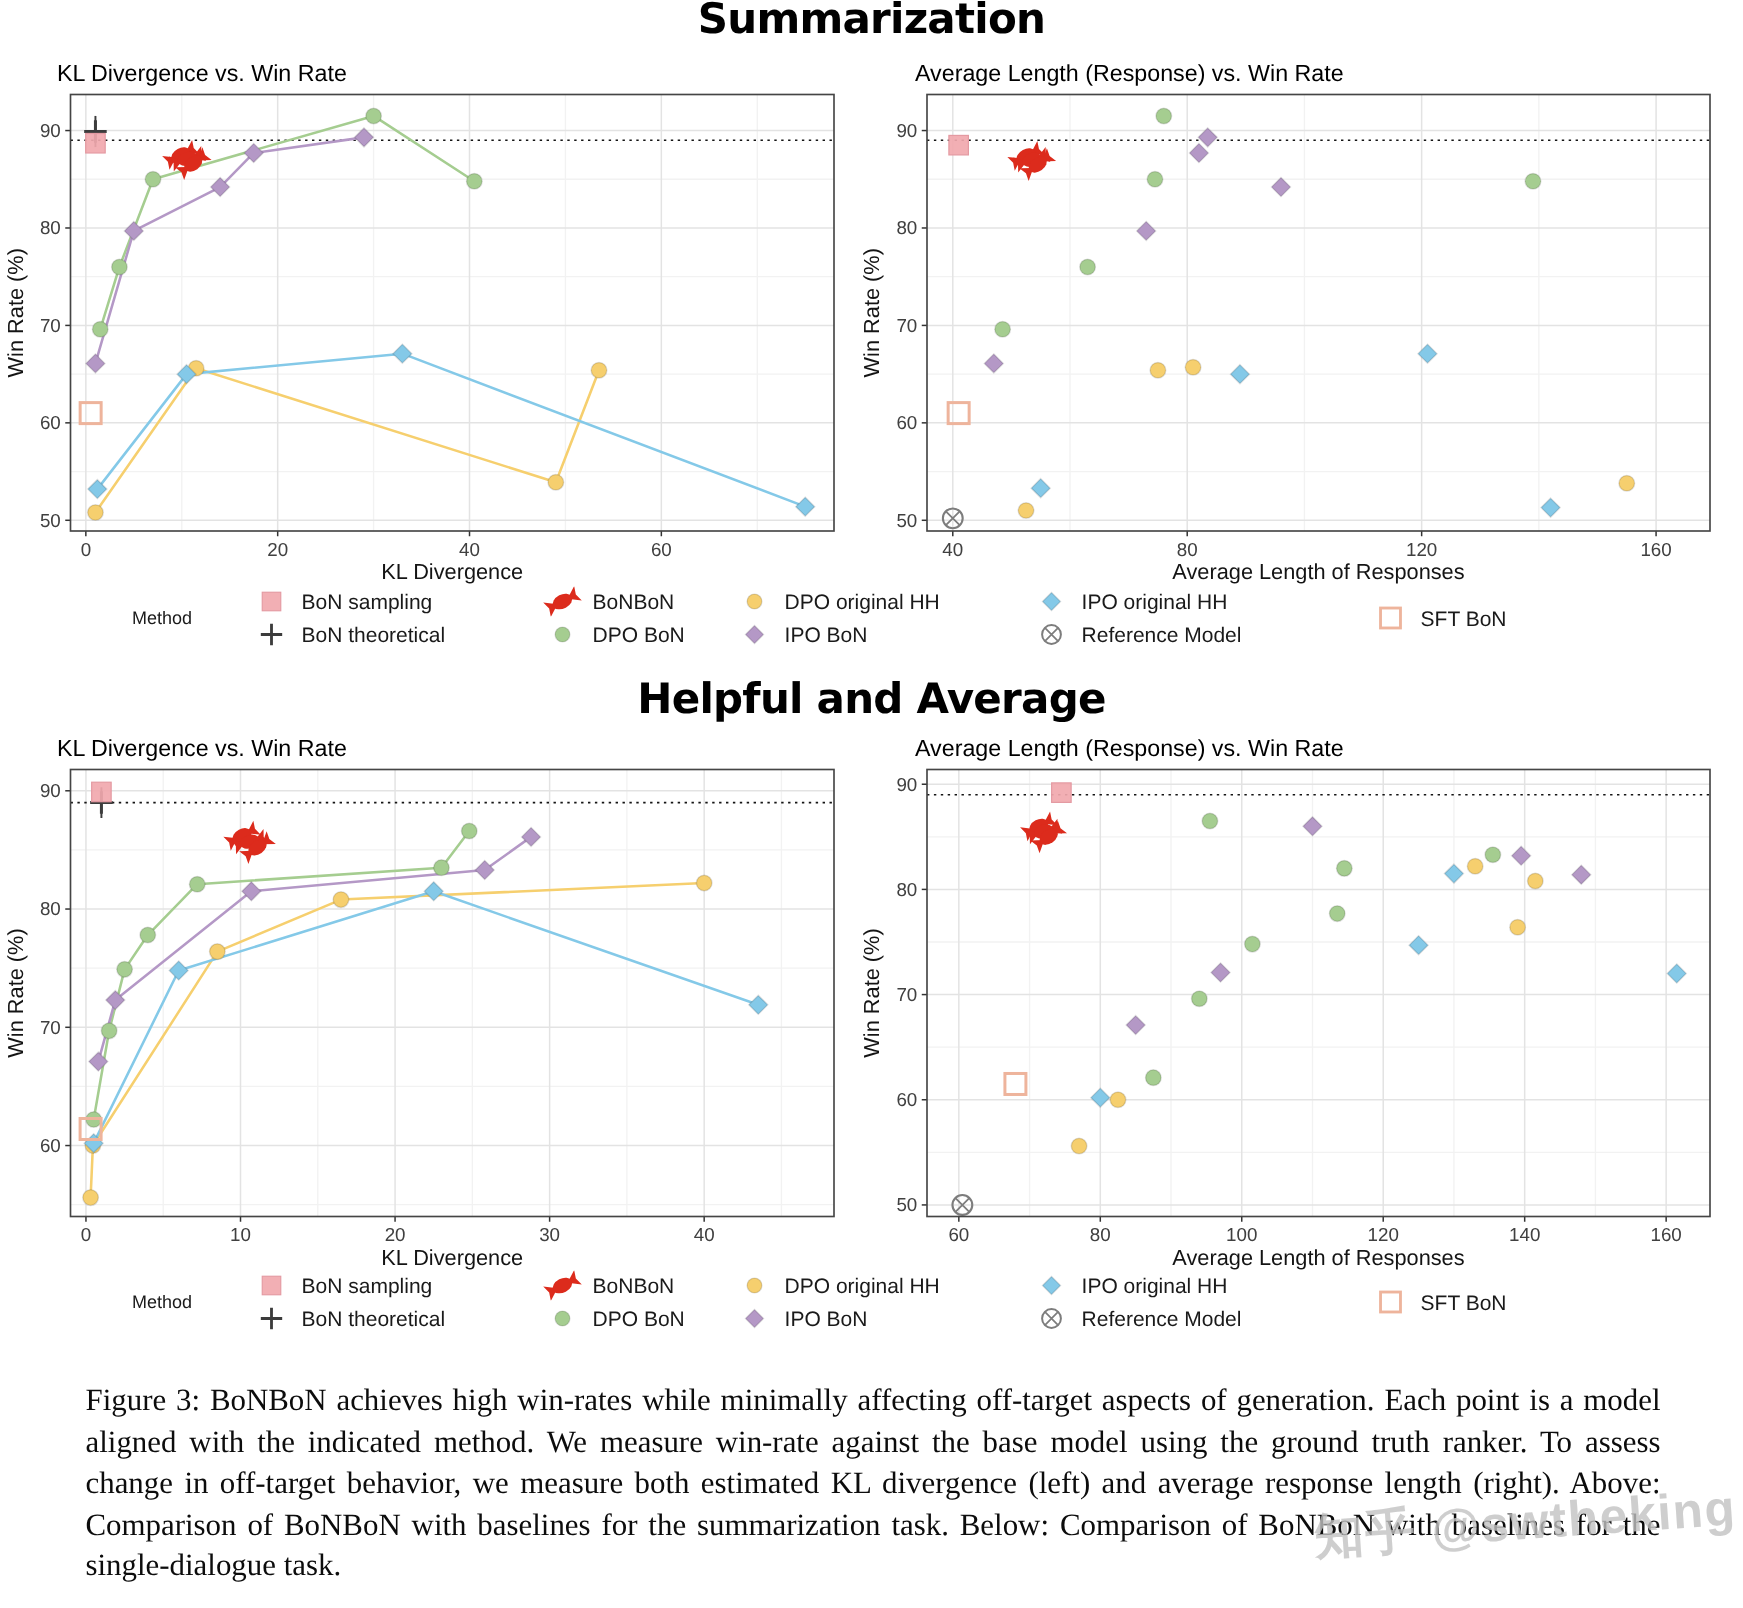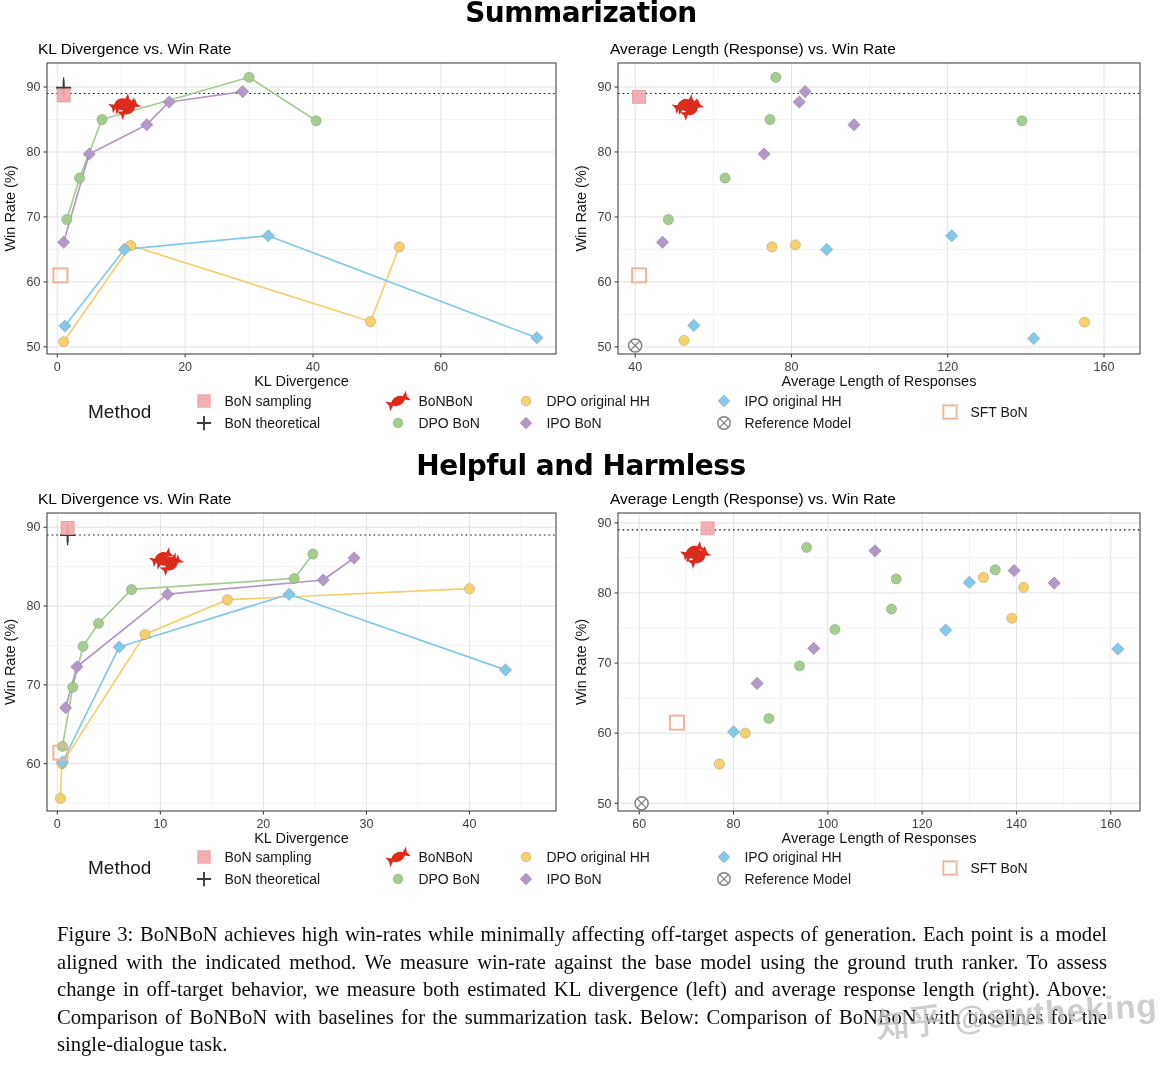--- a/index.html
+++ b/index.html
@@ -11,21 +11,21 @@
     position:absolute;left:0;width:100%;text-align:center;
     font-family:"DejaVu Sans",sans-serif;font-weight:bold;
     font-size:28px;letter-spacing:-0.5px;color:#000;
   }
   #title-summ{top:-4px;}
   #title-hh{top:449px;}
   #plots{position:absolute;top:0;left:0;}
   .legend{position:absolute;left:88px;display:flex;align-items:center;height:46px;}
   #legend-top{top:389px;}
   #legend-bottom{top:845px;}
-  .lg-title{font-size:19px;color:#1a1a1a;margin-right:40px;}
+  .lg-title{font-size:12px;color:#1a1a1a;margin-right:40px;}
   .lg-col{display:flex;flex-direction:column;justify-content:flex-start;}
   .lg-row{display:flex;align-items:center;height:22px;}
   .lg-row svg{margin-right:7px;flex:0 0 auto;}
   .lg-label{font-size:14px;color:#1a1a1a;white-space:nowrap;}
   .caption{
     position:absolute;left:57px;top:921px;width:1050px;margin:0;
     font-family:"Liberation Serif",serif;font-size:20.6px;line-height:27.5px;
     text-align:justify;color:#0c0c0c;
   }
   .caption b{font-weight:normal;}
@@ -646,21 +646,21 @@
               <ellipse cx="0" cy="0" rx="7.3" ry="4.9" fill="#dc2b1c"></ellipse>
             </g>
           </g>
         </g>
         <rect x="618" y="513" width="522" height="298" fill="none" stroke="#454545" stroke-width="1.1"></rect>
       </g>
     </svg>
 
   <div class="section-title" id="title-summ">Summarization</div>
 
-  <div class="section-title" id="title-hh">Helpful and Harmless</div>
+  <div class="section-title" id="title-hh">Helpful and Average</div>
 
   <div class="legend" id="legend-top">
       <span class="lg-title">Method</span>
       <div class="lg-col" style="width: 194px;">
         <div class="lg-row">
           <svg width="26" height="20">
             <g transform="translate(13 10) scale(0.95) rotate(0)">
               <rect x="-6.5" y="-6.5" width="13" height="13" fill="#f1a8ae" fill-opacity="0.92" stroke="#e49aa2" stroke-width="0.8"></rect>
             </g>
           </svg>

